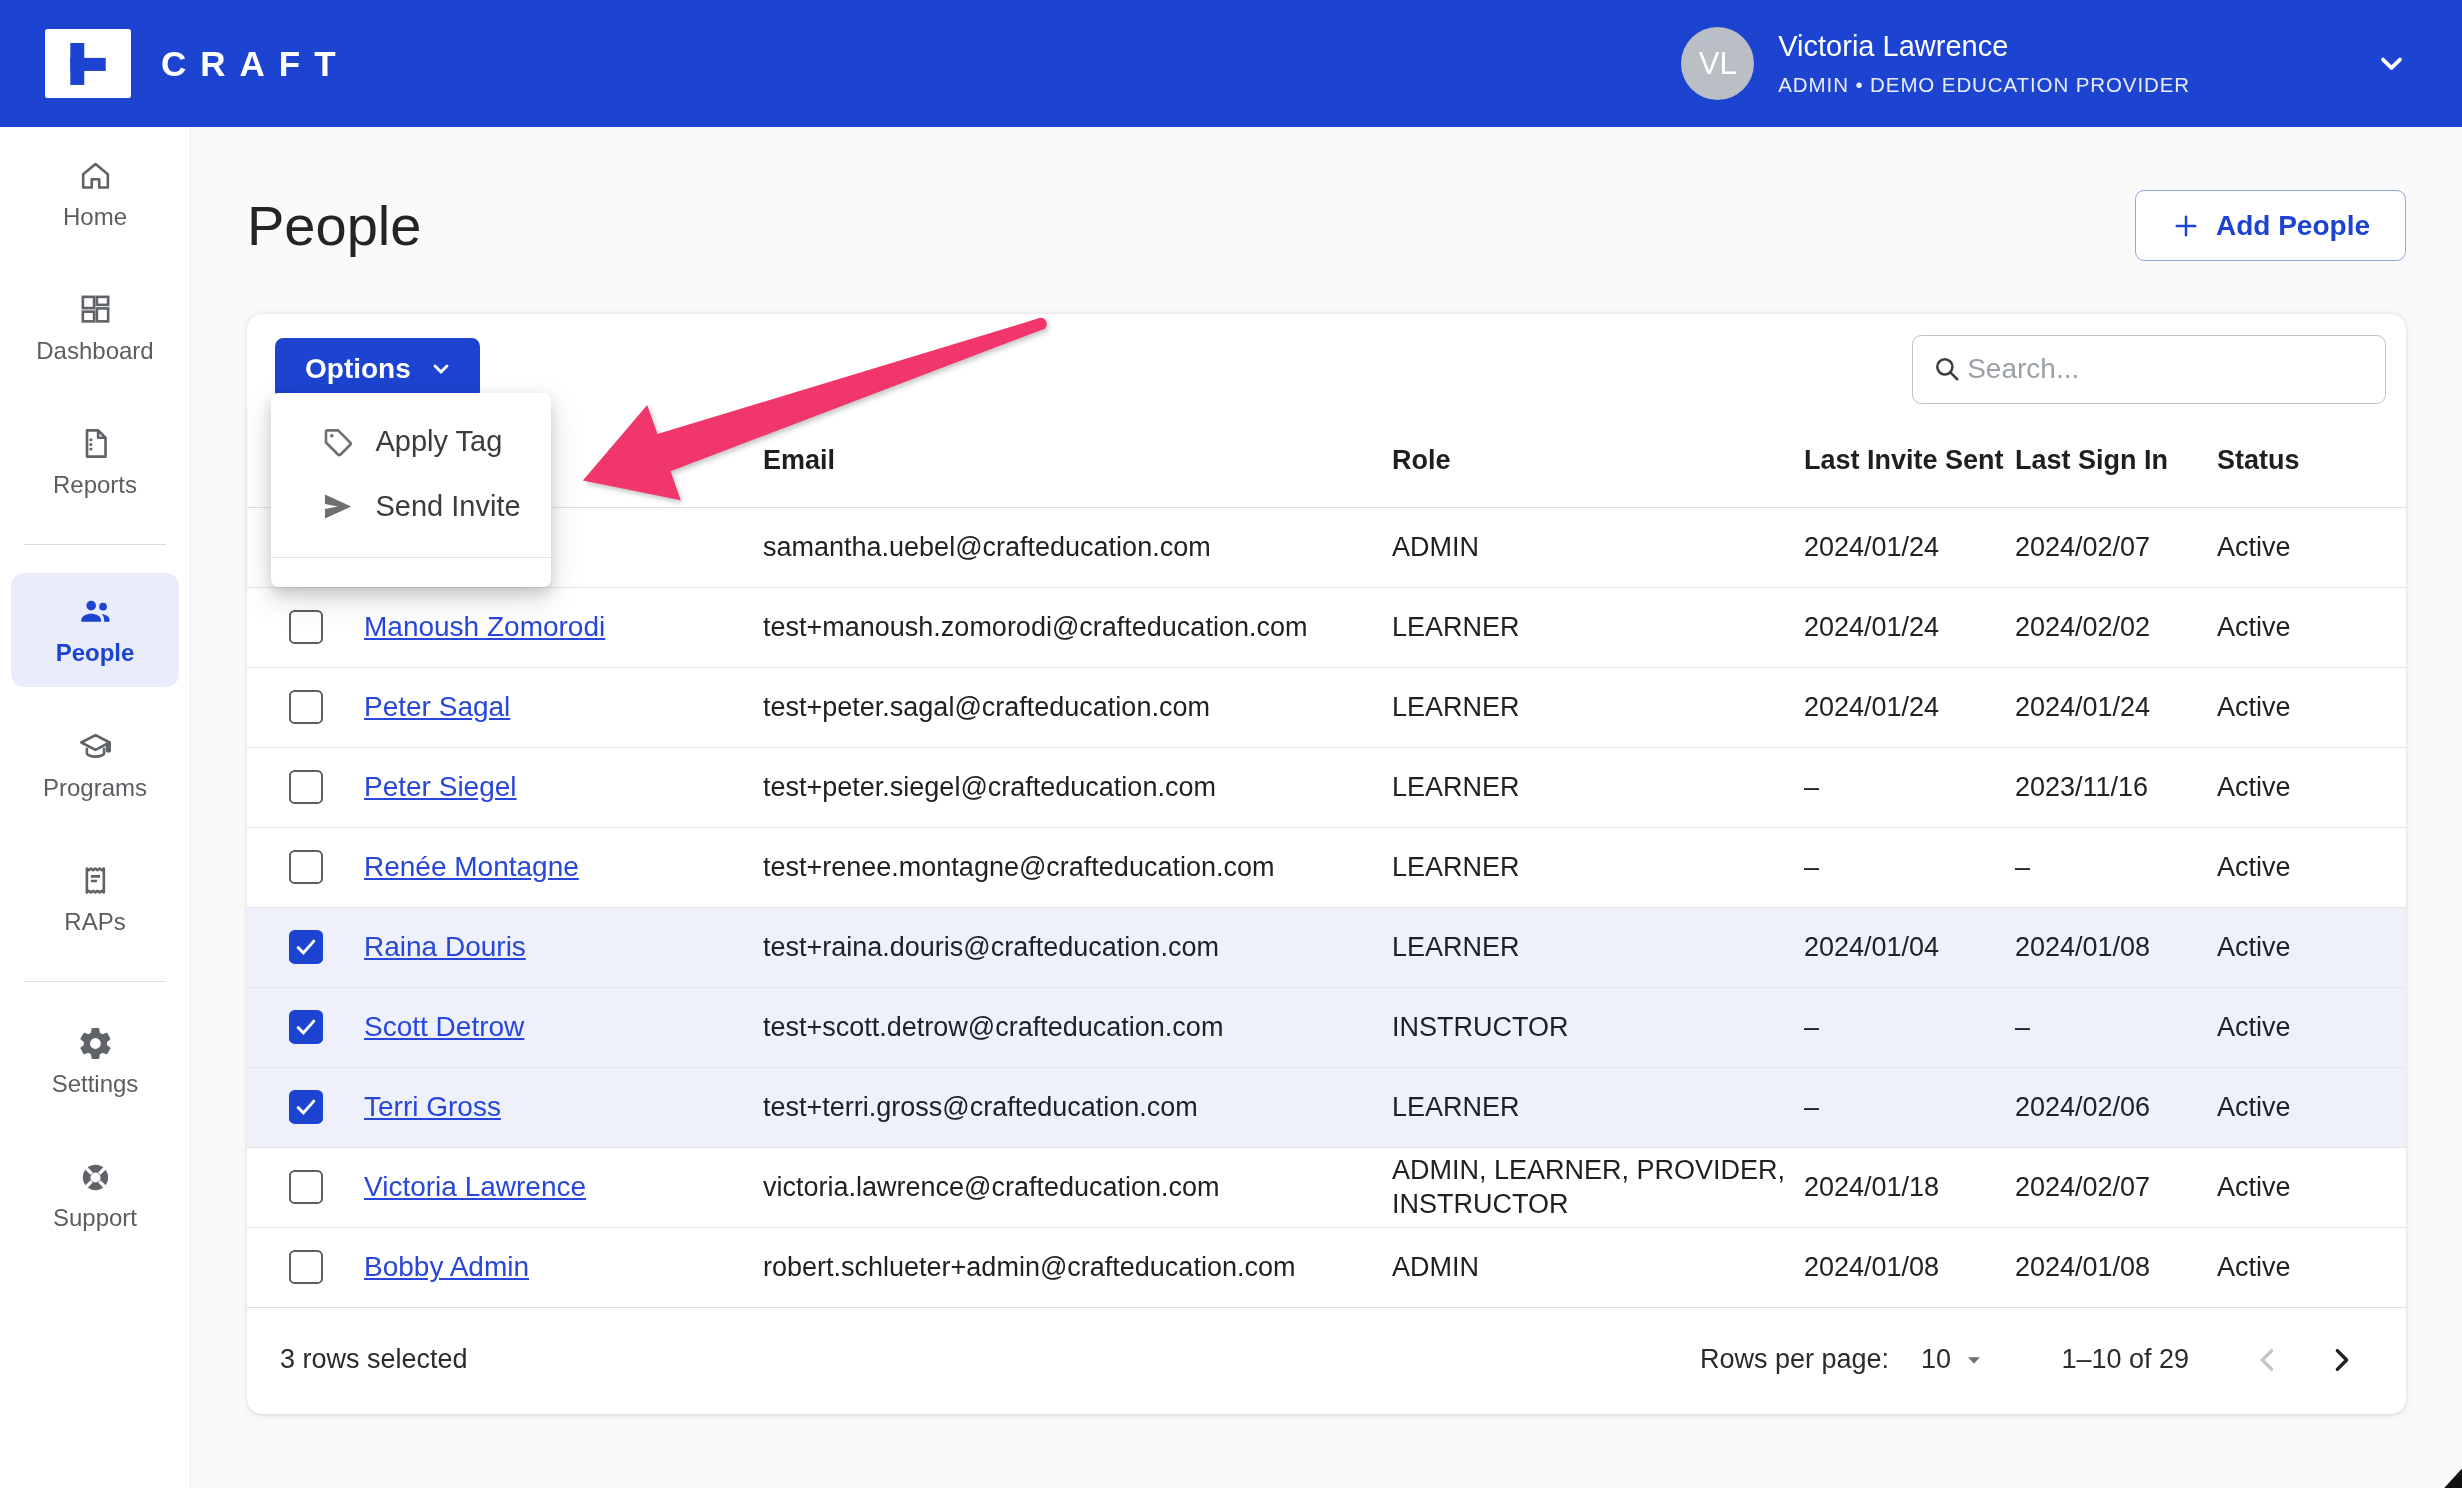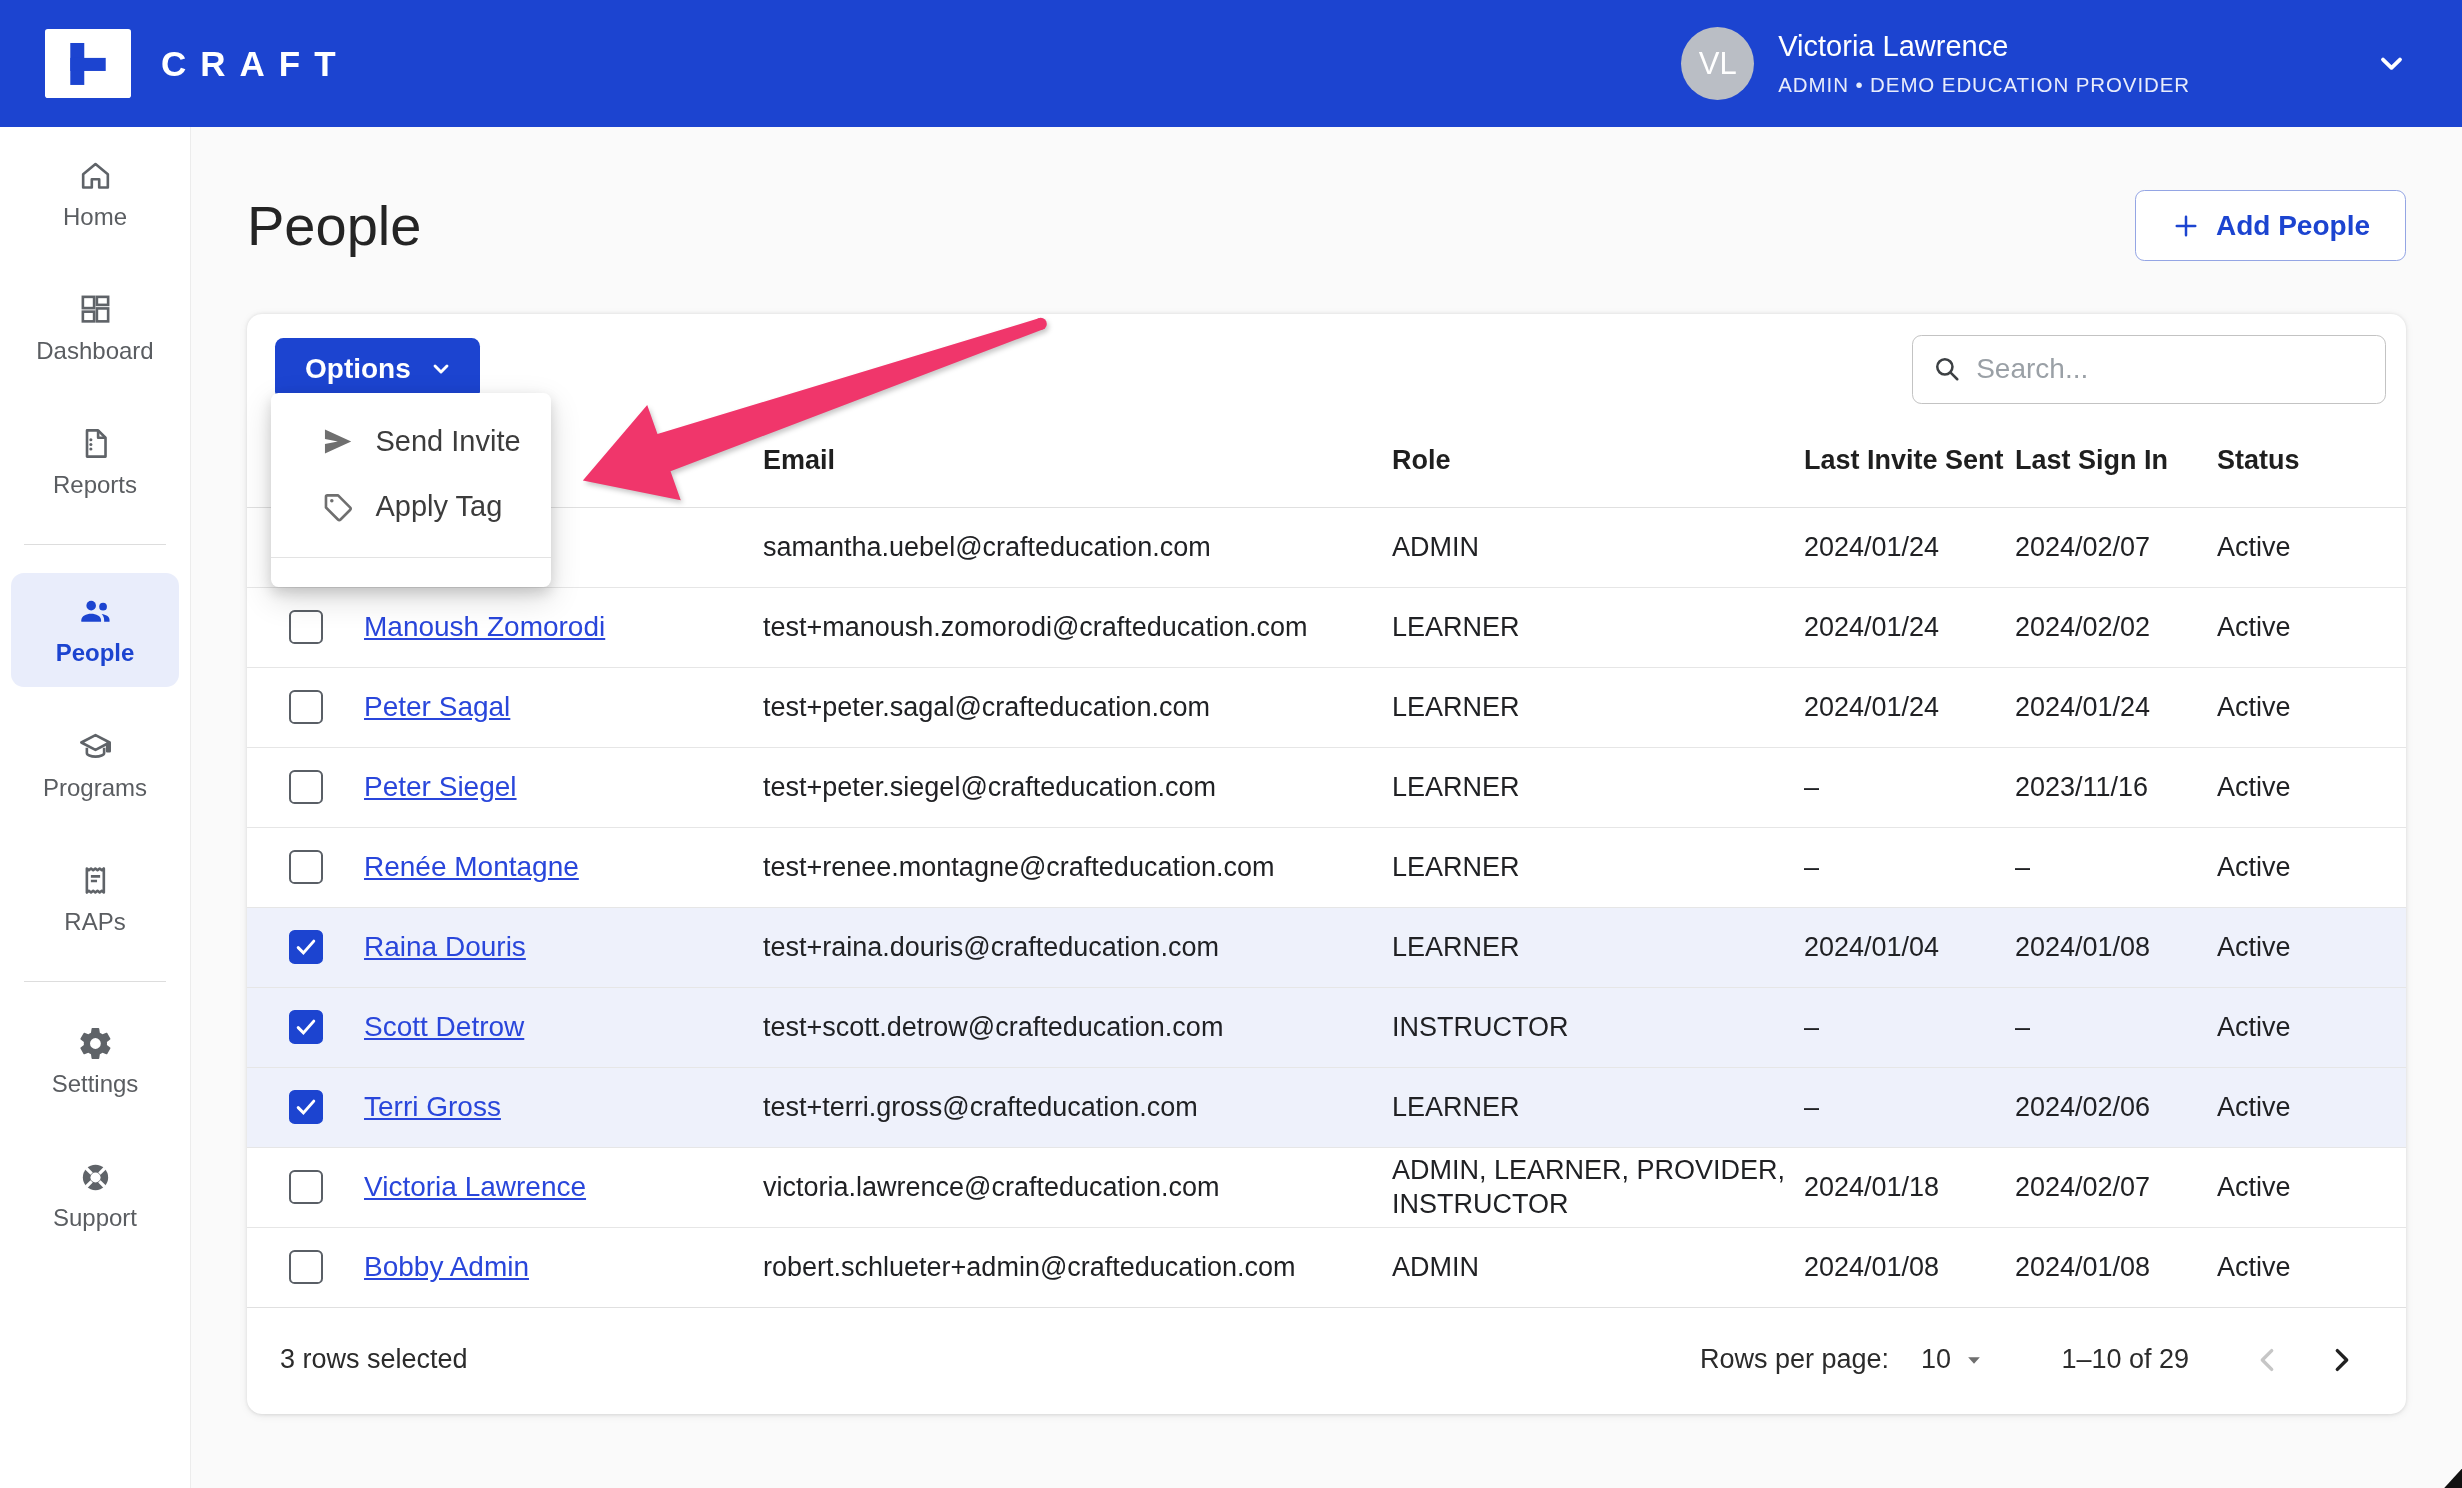--- a/index.html
+++ b/index.html
@@ -50,21 +50,21 @@
   .card { margin:37px 56px 0 56px; background:#fff; border-radius:15px;
           box-shadow:0 0.9px 3.7px rgba(0,0,0,.10), 0 1.9px 9.3px rgba(0,0,0,.06); padding-bottom:1.9px; }
   .toolbar { display:flex; align-items:center; justify-content:space-between;
              padding:20.5px 20.5px 0 28px; }
   .options-btn { height:62px; padding:0 26px 0 30px; background:#1C44D0; color:#fff;
                  border:none; border-radius:8.4px; font-size:28px; font-weight:600;
                  display:flex; align-items:center; gap:17px; cursor:pointer;
                  font-family:"Liberation Sans", sans-serif; }
   .options-btn svg { width:26px; height:26px; }
   .search-box { width:474px; height:69px; border:1.9px solid #C3C3C3; border-radius:9.3px;
-                display:flex; align-items:center; padding:0 18.7px; gap:13px; background:#fff; }
+                display:flex; align-items:center; padding:0 18.7px; gap:4px; background:#fff; }
   .search-box svg { width:32px; height:32px; flex:none; }
   .search-box input { border:none; outline:none; font-size:28px; width:100%;
                       font-family:"Liberation Sans", sans-serif; color:#202124; }
   .search-box input::placeholder { color:#9AA0A6; }
 
   .grid { display:grid; grid-template-columns:75px 399px 629px 412px 211px 202px 189px;
           align-items:center; padding-left:42px; }
   .thead { height:93px; margin-top:11.2px; border-bottom:0.9px solid #E0E0E0;
            font-size:27px; font-weight:600; color:#1F1F1F; }
   .trow { height:80px; border-bottom:0.9px solid #E6E6E6; font-size:27px; color:#202124; }
@@ -455,36 +455,36 @@
         </div>
       </div>
     </section>
   </main>
 </div>
 
 <div class="dropdown-menu">
     <div class="menu-item">
       <span class="mi-icon">
         <svg viewBox="0 0 24 24">
-          <path fill="currentColor" d="M3.4 20.3V13.7l8.8-1.7-8.8-1.7V3.7L21.4 12z"></path>
-        </svg>
-      </span>
-      <span class="mi-label">Send Invite</span>
-    </div>
-    <div class="menu-item">
-      <span class="mi-icon">
-        <svg viewBox="0 0 24 24">
           <g fill="none" stroke="currentColor" stroke-width="1.8" stroke-linejoin="round">
             <path d="M20.6 12.6 12.4 4.4H5a.9.9 0 0 0-.9.9v7.4l8.2 8.2a1.3 1.3 0 0 0 1.8 0l6.5-6.5a1.3 1.3 0 0 0 0-1.8z"></path>
           </g>
           <circle cx="8.1" cy="8.1" r="1.2" fill="currentColor"></circle>
         </svg>
       </span>
       <span class="mi-label">Apply Tag</span>
     </div>
+    <div class="menu-item">
+      <span class="mi-icon">
+        <svg viewBox="0 0 24 24">
+          <path fill="currentColor" d="M3.4 20.3V13.7l8.8-1.7-8.8-1.7V3.7L21.4 12z"></path>
+        </svg>
+      </span>
+      <span class="mi-label">Send Invite</span>
+    </div>
     <div class="menu-divider"></div>
   </div>
 
 <svg class="anno-arrow" viewBox="0 0 2640 1596">
   <polygon points="1114,341 705,465 694,434 625,515 730,536 719,505 1118,353" fill="#F0366B"></polygon>
   <circle cx="1116" cy="347" r="6.5" fill="#F0366B"></circle>
 </svg>
 
 <div class="cursor-wedge"></div>
 

